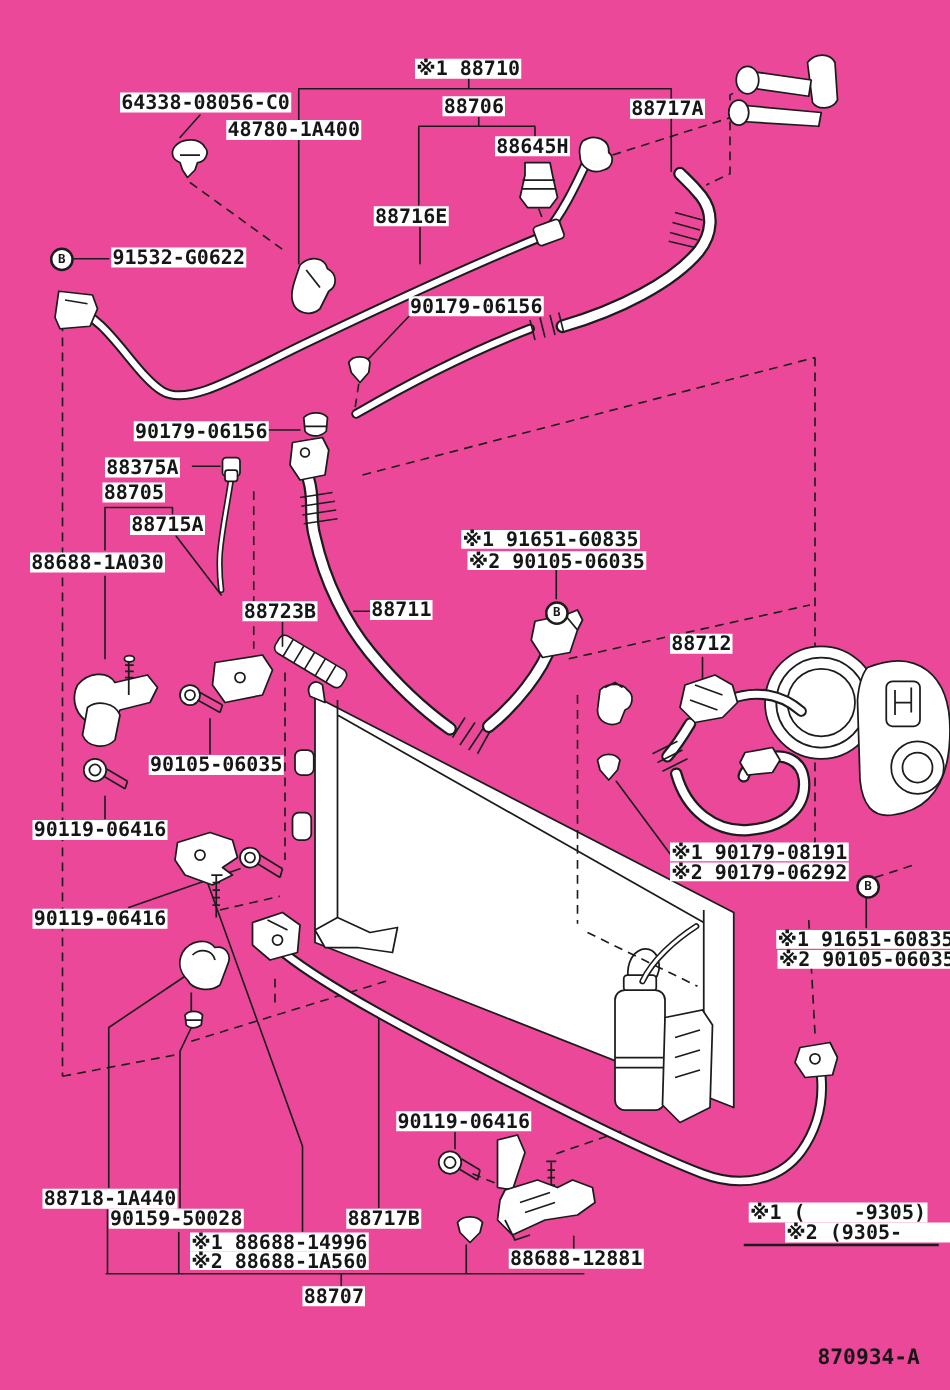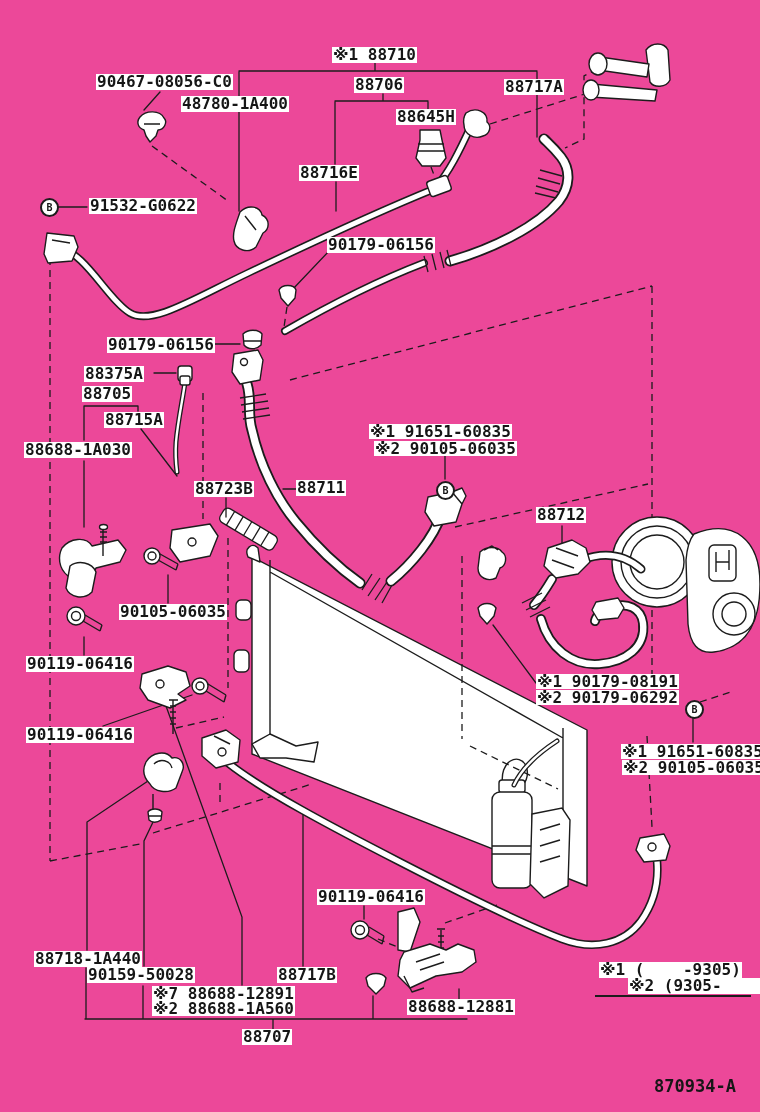--- a/index.html
+++ b/index.html
@@ -266,21 +266,21 @@
         <path d="M398,912 L414,908 L420,922 L410,952 L398,950 Z"></path>
         <path d="M404,952 L430,944 L446,950 L458,944 L474,950 L476,962 L462,972 L436,976 L410,988 L398,976 L400,960 Z"></path>
         <path d="M416,962 L440,954 M420,970 L444,962 M404,976 L412,992 L424,988" fill="none"></path>
       </g>
 
       <path d="M366,978 C370,972 382,972 386,978 L384,986 L376,994 L368,986 Z"></path>
     </g>
   </svg>
 
   <div class="lbl" style="left:332px;top:47px">※1 88710</div>
-  <div class="lbl" style="left:96px;top:74px">90467-08056-C0</div>
+  <div class="lbl" style="left:96px;top:74px">64338-08056-C0</div>
   <div class="lbl" style="left:181px;top:96px">48780-1A400</div>
   <div class="lbl" style="left:354px;top:77px">88706</div>
   <div class="lbl" style="left:504px;top:79px">88717A</div>
   <div class="lbl" style="left:396px;top:109px">88645H</div>
   <div class="lbl" style="left:299px;top:165px">88716E</div>
   <div class="bsym" style="left:40px;top:198px">B</div>
   <div class="lbl" style="left:89px;top:198px">91532-G0622</div>
   <div class="lbl" style="left:327px;top:237px">90179-06156</div>
   <div class="lbl" style="left:107px;top:337px">90179-06156</div>
   <div class="lbl" style="left:84px;top:366px">88375A</div>
@@ -298,21 +298,21 @@
   <div class="lbl" style="left:26px;top:727px">90119-06416</div>
   <div class="lbl small" style="left:536px;top:674px">※1 90179-08191</div>
   <div class="lbl small" style="left:536px;top:690px">※2 90179-06292</div>
   <div class="bsym" style="left:685px;top:700px">B</div>
   <div class="lbl small" style="left:621px;top:744px">※1 91651-60835</div>
   <div class="lbl small" style="left:622px;top:760px">※2 90105-06035</div>
   <div class="lbl" style="left:317px;top:889px">90119-06416</div>
   <div class="lbl" style="left:34px;top:951px">88718-1A440</div>
   <div class="lbl" style="left:87px;top:967px">90159-50028</div>
   <div class="lbl" style="left:277px;top:967px">88717B</div>
-  <div class="lbl small" style="left:152px;top:986px">※7 88688-12891</div>
+  <div class="lbl small" style="left:152px;top:986px">※1 88688-14996</div>
   <div class="lbl small" style="left:152px;top:1001px">※2 88688-1A560</div>
   <div class="lbl" style="left:407px;top:999px">88688-12881</div>
   <div class="lbl" style="left:242px;top:1029px">88707</div>
 
   <div class="lbl" style="left:599px;top:962px">※1 (    -9305)</div>
   <div class="lbl" style="left:628px;top:978px">※2 (9305-    )</div>
   <div class="note-underline" style="left:595px;top:995px"></div>
 
   <div class="figcode" style="left:654px;top:1077px">870934-A</div>
 </div>

